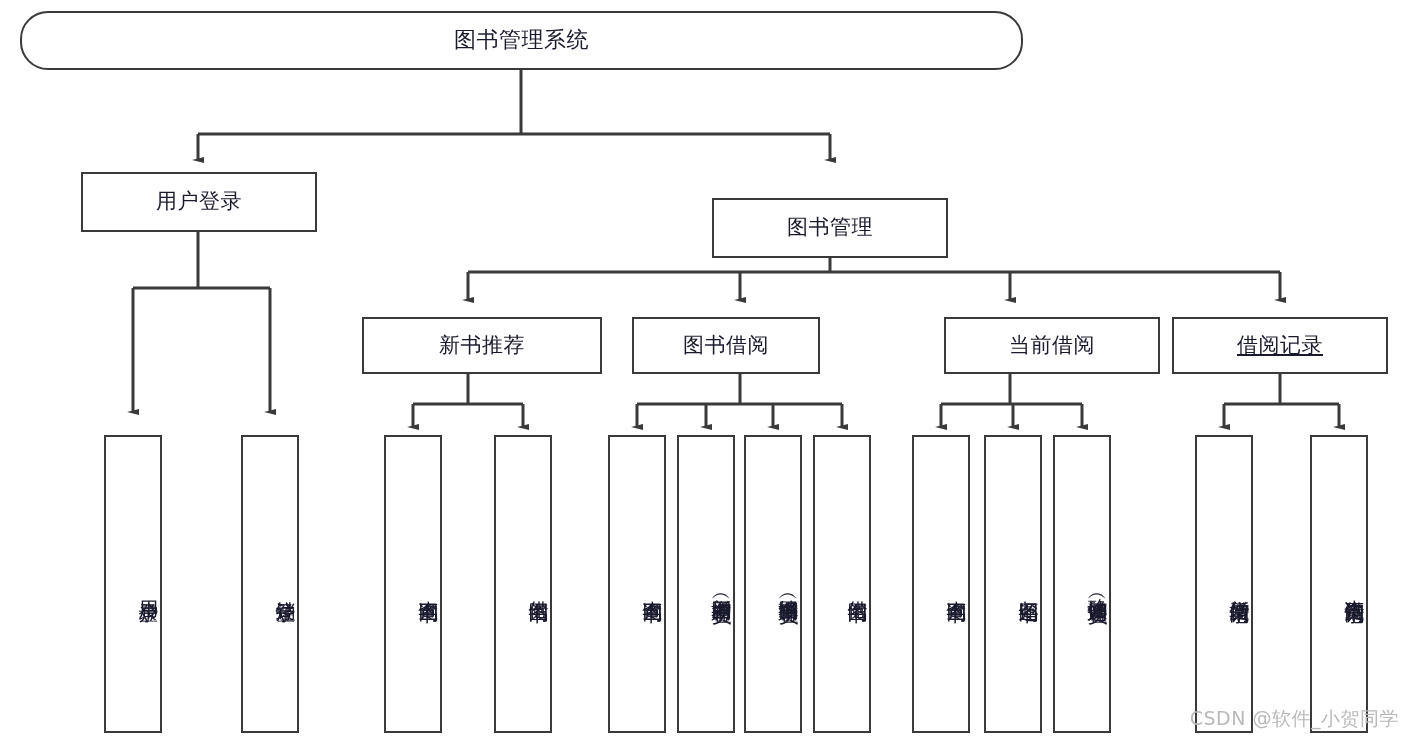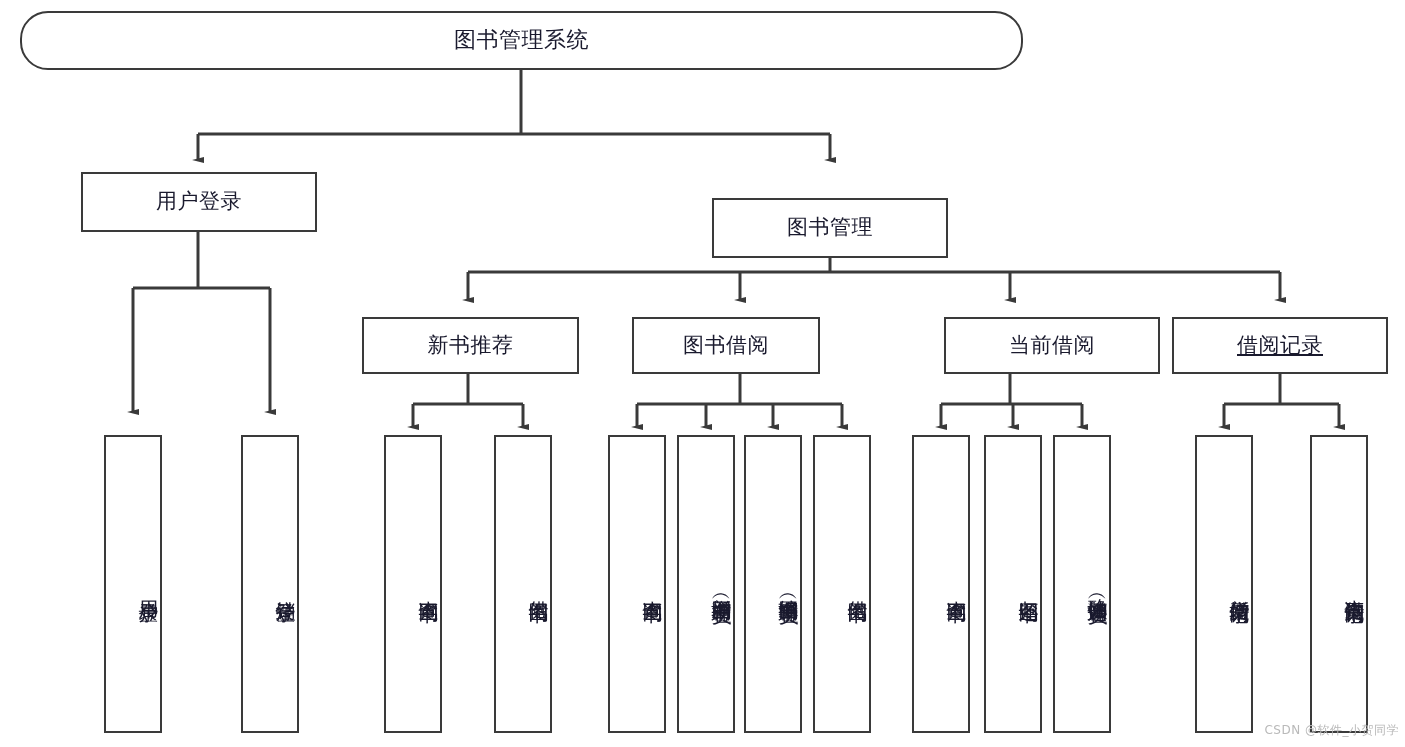--- a/index.html
+++ b/index.html
@@ -56,22 +56,22 @@
     letter-spacing: 1px;
   }
   .node.leaf .vtext {
     writing-mode: vertical-rl;
     text-orientation: upright;
     white-space: nowrap;
   }
   .watermark {
     position: absolute;
     right: 6px;
-    bottom: 8px;
-    font-size: 12px;
+    bottom: 15px;
+    font-size: 19px;
     color: #b9b9b9;
     letter-spacing: 0.5px;
     white-space: nowrap;
   }
 </style>
 </head>
 <body>
 
 <div id="diagram-root">
 
@@ -129,21 +129,21 @@
     <span>图书管理系统</span>
   </div>
 
   <div class="node horiz" style="left:81px; top:172px; width:236px; height:60px;">
     <span>用户登录</span>
   </div>
   <div class="node horiz" style="left:712px; top:172px; width:236px; height:60px;margin-top:26px;">
     <span>图书管理</span>
   </div>
 
-  <div class="node horiz" style="left:362px; top:317px; width:217px; height:57px;">
+  <div class="node horiz" style="left:362px; top:317px; width:240px; height:57px;">
     <span>新书推荐</span>
   </div>
   <div class="node horiz" style="left:632px; top:317px; width:188px; height:57px;">
     <span>图书借阅</span>
   </div>
   <div class="node horiz" style="left:944px; top:317px; width:216px; height:57px;align-items:center;">
     <span>当前借阅</span>
   </div>
   <div class="node horiz" style="left:1172px; top:317px; width:216px; height:57px;text-decoration:underline;">
     <span>借阅记录</span>

